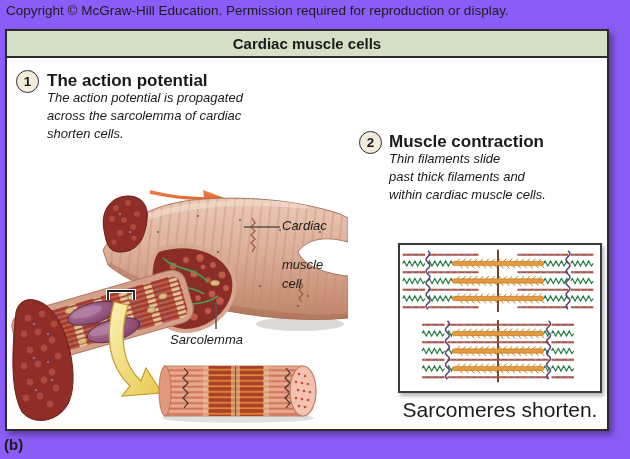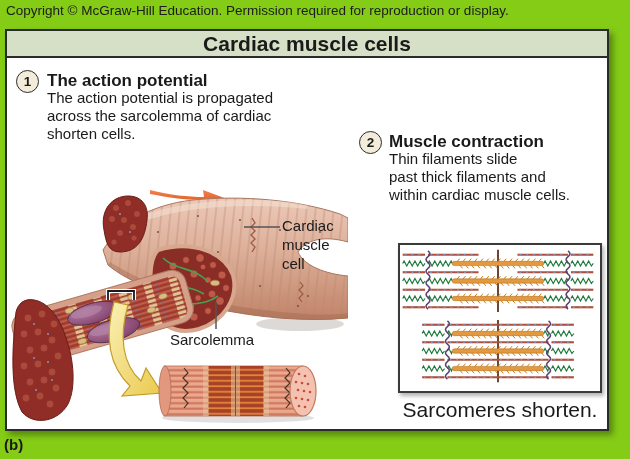--- a/index.html
+++ b/index.html
@@ -1,30 +1,30 @@
 <!DOCTYPE html>
 <html><head>
 <meta charset="utf-8">
 <style>
   html,body{margin:0;padding:0;background:#fff;}
-  #page{position:relative;width:630px;height:459px;background:#84cc16;overflow:hidden;
+  #page{position:relative;width:630px;height:459px;background:#8b5cf6;overflow:hidden;
         font-family:"Liberation Sans",sans-serif;color:#1a1a1a;}
   .abs{position:absolute;}
   #copyright{left:6px;top:3px;font-size:13.5px;color:#1c1c1c;}
   #panel{left:5px;top:29px;width:600px;height:398px;border:2px solid #2b2b2b;background:#fff;
          box-shadow:4px 4px 6px rgba(0,0,0,0.35);}
   #panel-header{left:5px;top:29px;width:600px;height:29px;background:#d6e0c6;
                 border:2px solid #2b2b2b;border-bottom:2px solid #2b2b2b;box-sizing:border-box;
                 display:flex;align-items:center;justify-content:center;
-                font-weight:bold;font-size:21px;width:604px;}
+                font-weight:bold;font-size:15px;width:604px;}
   .step-circle{width:21px;height:21px;border:1.6px solid #2b2b2b;border-radius:50%;
                background:#f3ecda;display:flex;align-items:center;justify-content:center;
                font-weight:bold;font-size:13.5px;}
   .heading{font-weight:bold;font-size:17px;white-space:nowrap;}
-  .body-line{font-size:15px;line-height:18px;white-space:nowrap;}
+  .body-line{font-size:13px;line-height:18px;white-space:nowrap;font-style:italic;}
   #sarc-box{left:398px;top:243px;width:200px;height:146px;background:#fff;
             border:2px solid #3a3a3a;box-shadow:2px 3px 4px rgba(0,0,0,0.3);}
   #sarc-caption{left:390px;top:398px;width:220px;text-align:center;font-size:21px;}
   #fig-tag{left:4px;top:436px;font-weight:bold;font-size:15px;}
 </style>
 </head>
 <body>
 
 <div id="page">
 
@@ -257,21 +257,21 @@
         <circle cx="294" cy="209" r="1.3"></circle>
           <circle cx="300" cy="210" r="1.3"></circle>
           <circle cx="291" cy="216" r="1.3"></circle>
         <circle cx="297" cy="217" r="1.3"></circle>
       </g>
     </g>
   </svg>
 
   <div class="abs" style="left:282px;top:216px;">
     <div class="body-line" style="line-height:19px;">Cardiac</div>
-    <div class="body-line" style="line-height:19px;">muscle</div>
+    <div class="body-line" style="line-height:19px;margin-top:20px;">muscle</div>
     <div class="body-line" style="line-height:19px;">cell</div>
   </div>
 
   <div class="abs body-line" style="left:170px;top:331px;">Sarcolemma</div>
 
   <div class="abs step-circle" style="left:359px;top:131px;">
     <span>2</span>
   </div>
   <div class="abs heading" style="left:389px;top:132px;">Muscle contraction</div>
   <div class="abs" style="left:389px;top:150px;">

